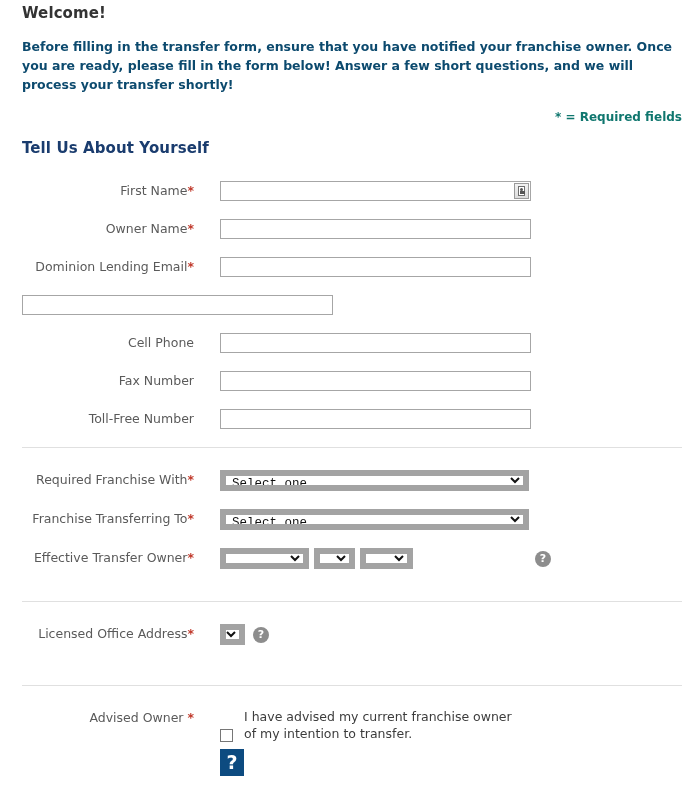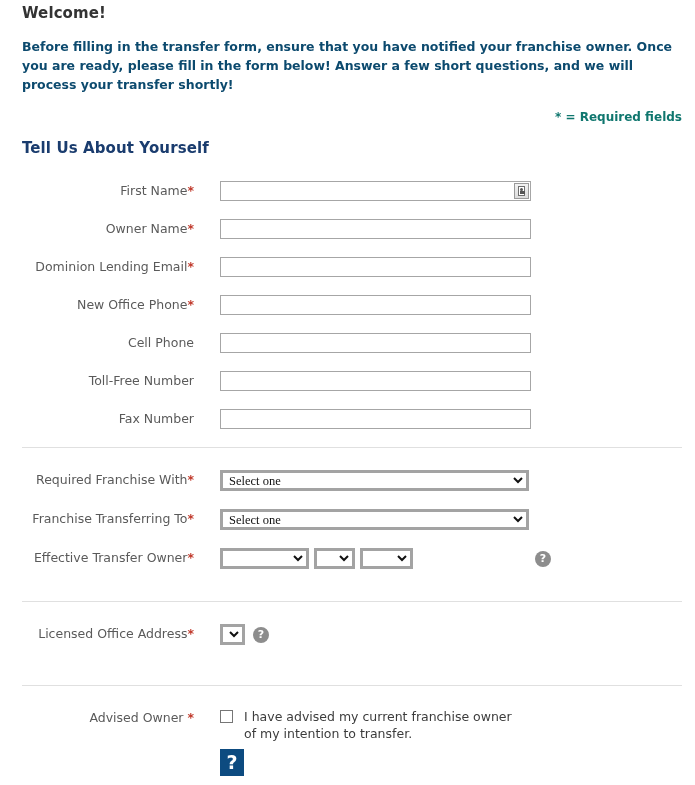--- a/index.html
+++ b/index.html
@@ -138,25 +138,25 @@
     position: absolute;
     left: 0.5px;
     bottom: 1px;
     width: 5px;
     height: 3px;
     background: #555;
   }
 
   
   select.sel {
-    font-family: Liberation Serif, serif;
+    font-family: Liberation Mono, monospace;
     font-size: 12.5px;
     color: #111;
     height: 21px;
-    border: 3px solid #a3a3a3;
+    border: 6px solid #a3a3a3;
     background: #ffffff;
     border-radius: 0;
     padding: 0 2px;
     outline: none;
   }
   select.sel-wide { width: 309px; }
   select.sel-date1 { width: 89px; }
   select.sel-date2 { width: 41px; }
   select.sel-date3 { width: 53px; }
   select.sel-tiny  { width: 25px; }
@@ -205,21 +205,21 @@
   }
 
   
   .check-field {
     display: flex;
     flex-direction: column;
     align-items: flex-start;
   }
   .check-line {
     display: flex;
-    align-items: flex-start;
+    align-items: flex-end;
   }
   input.cbox {
     width: 13px;
     height: 13px;
     margin: 2px 11px 0 0;
     border: 1px solid #767676;
     background: #fff;
     -webkit-appearance: none;
     appearance: none;
     border-radius: 0;
@@ -270,42 +270,41 @@
     </div>
 
     <div class="row">
       <div class="label-cell"><span>Dominion Lending Email</span><span class="req">*</span></div>
       <div class="field-cell">
         <input class="text-input" type="text" value="" style="">
       </div>
     </div>
 
     <div class="row">
-      <div class="label-cell"><span>New Office Phone</span><span class="req">*</span></div>
       <div class="field-cell">
         <input class="text-input" type="text" value="" style="">
       </div>
     </div>
 
     <div class="row">
       <div class="label-cell"><span>Cell Phone</span><span class="req"></span></div>
       <div class="field-cell">
         <input class="text-input" type="text" value="" style="">
       </div>
     </div>
 
     <div class="row">
+      <div class="label-cell"><span>Fax Number</span><span class="req"></span></div>
+      <div class="field-cell">
+        <input class="text-input" type="text" value="" style="">
+      </div>
+    </div>
+
+    <div class="row">
       <div class="label-cell"><span>Toll-Free Number</span><span class="req"></span></div>
-      <div class="field-cell">
-        <input class="text-input" type="text" value="" style="">
-      </div>
-    </div>
-
-    <div class="row">
-      <div class="label-cell"><span>Fax Number</span><span class="req"></span></div>
       <div class="field-cell">
         <input class="text-input" type="text" value="" style="">
       </div>
     </div>
 
   </div>
 
   <div class="divider"></div>
 
   <div class="spacer-md"></div>

